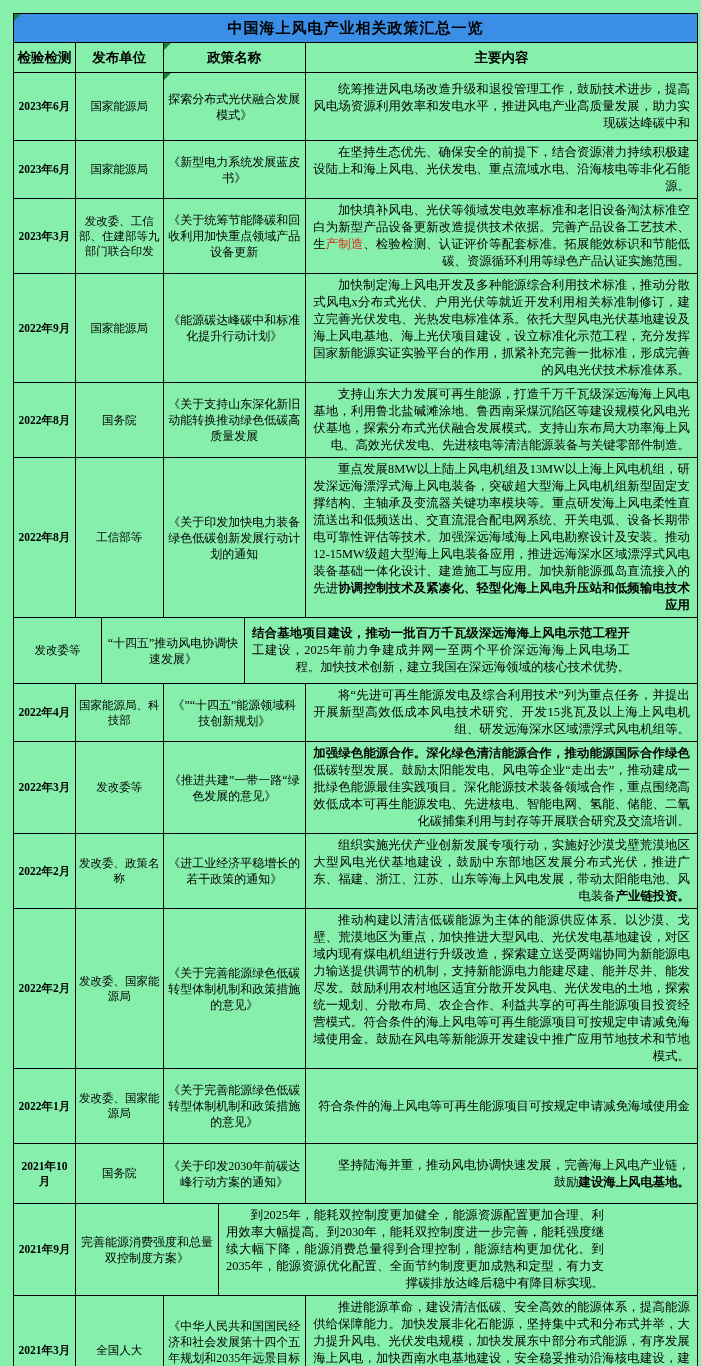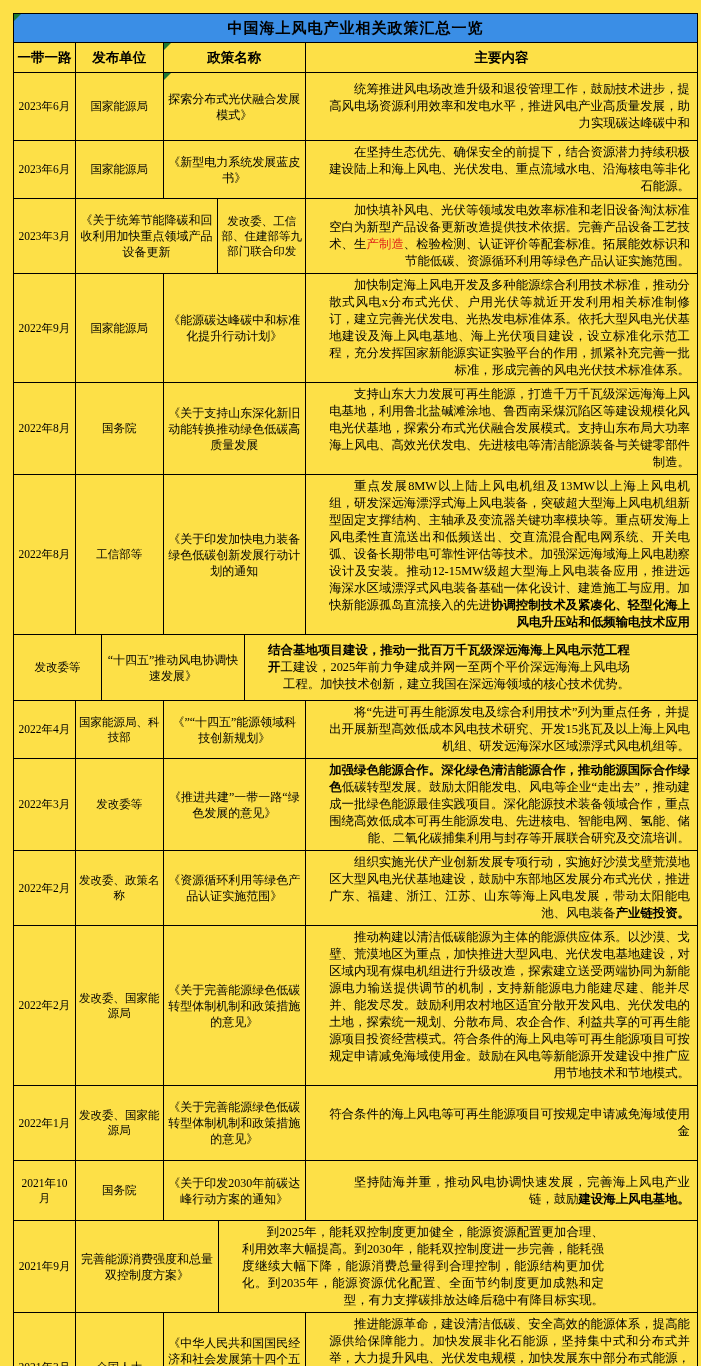--- a/index.html
+++ b/index.html
@@ -1,48 +1,48 @@
 <!DOCTYPE html>
 <html><head>
 <meta charset="utf-8">
 <style>
   * { margin:0; padding:0; box-sizing:border-box; }
   body { background:#ffffff; font-family:"Liberation Serif", serif; color:#000; }
-  .page { width:701px; height:1366px; background:#fde047; overflow:hidden; position:relative; padding:13px 3px 0 13px; }
+  .page { width:701px; height:1366px; background:#86efac; overflow:hidden; position:relative; padding:13px 3px 0 13px; }
   .tbl { width:685px; border:1px solid #000; }
   .title-row { position:relative; height:29px; display:flex; align-items:center; justify-content:center;
                font-weight:bold; font-size:15px; border-bottom:1px solid #000; letter-spacing:1px; }
   .head-row, .row { display:flex; border-bottom:1px solid #000; }
   .row:last-child { border-bottom:none; }
   .cell { border-right:1px solid #000; display:flex; align-items:center; justify-content:center;
           text-align:center; padding:2px 3px; position:relative; }
   .cell:last-child { border-right:none; }
-  .c0 { width:62px;  font-size:11.5px; line-height:15px; }
+  .c0 { width:62px;  font-size:11.5px; line-height:15px;font-weight:bold; }
   .c1 { width:88px;  font-size:11.5px; line-height:15px; }
   .c2 { width:143px; font-size:12px;   line-height:16px;text-align:center; }
   .c3 { width:392px; font-size:12.4px; line-height:17px; padding:3px 7px; }
   .head-row { height:30px; }
   .head-row .cell { font-weight:bold; font-size:13.5px; }
-  .content { width:100%; text-align:justify; text-align-last:right;margin-left:16px; }
+  .content { width:100%; text-align:justify; text-align-last:right; }
   .content.indent { text-indent:2em; }
   .b { font-weight:bold; }
   .corner { position:absolute; top:0; left:0; width:0; height:0;
             border-top:7px solid #1E7B34; border-right:7px solid transparent; }
 </style>
 </head>
 <body>
 
 <div class="page">
   <div class="tbl">
     <div class="title-row" id="title-bar" style="background: rgb(58, 142, 230);">
       <span class="corner" style="border-top-color: rgb(30, 123, 52);"></span>
       <span>中国海上风电产业相关政策汇总一览</span>
     </div>
     <div class="head-row" id="head-row">
-        <div class="cell c0">一带一路</div>
+        <div class="cell c0">检验检测</div>
         <div class="cell c1">发布单位</div>
         <div class="cell c2">政策名称<span class="corner" style="border-top-color: rgb(30, 123, 52);"></span></div>
         <div class="cell c3">主要内容</div>
       </div>
     <div id="rows">
         <div class="row" style="min-height: 68px;">
           <div class="cell c0">2023年6月</div>
           <div class="cell c1">国家能源局</div>
           <div class="cell c2">
             <span>探索分布式光伏融合发展模式》</span>
@@ -57,24 +57,24 @@
           <div class="cell c1">国家能源局</div>
           <div class="cell c2">
             <span>《新型电力系统发展蓝皮书》</span>
           </div>
           <div class="cell c3">
             <p class="content indent"><span>在坚持生态优先、确保安全的前提下，结合资源潜力持续积极建设陆上和海上风电、光伏发电、重点流域水电、沿海核电等非化石能源。</span></p>
           </div>
         </div>
         <div class="row" style="min-height: 70px;">
           <div class="cell c0">2023年3月</div>
+          <div class="cell c1">发改委、工信部、住建部等九部门联合印发</div>
           <div class="cell c2">
             <span>《关于统筹节能降碳和回收利用加快重点领域产品设备更新</span>
           </div>
-          <div class="cell c1">发改委、工信部、住建部等九部门联合印发</div>
           <div class="cell c3">
             <p class="content indent"><span>加快填补风电、光伏等领域发电效率标准和老旧设备淘汰标准空白为新型产品设备更新改造提供技术依据。完善产品设备工艺技术、生</span><span style="color: rgb(224, 42, 27);">产制造</span><span>、检验检测、认证评价等配套标准。拓展能效标识和节能低碳、资源循环利用等绿色产品认证实施范围。</span></p>
           </div>
         </div>
         <div class="row" style="min-height: 74px;">
           <div class="cell c0">2022年9月</div>
           <div class="cell c1">国家能源局</div>
           <div class="cell c2">
             <span>《能源碳达峰碳中和标准化提升行动计划》</span>
           </div>
@@ -128,21 +128,21 @@
             <span>《推进共建”一带一路“绿色发展的意见》</span>
           </div>
           <div class="cell c3">
             <p class="content"><span class="b">加强绿色能源合作。深化绿色清洁能源合作，推动能源国际合作绿色</span><span>低碳转型发展。鼓励太阳能发电、风电等企业“走出去”，推动建成一批绿色能源最佳实践项目。深化能源技术装备领域合作，重点围绕高效低成本可再生能源发电、先进核电、智能电网、氢能、储能、二氧化碳捕集利用与封存等开展联合研究及交流培训。</span></p>
           </div>
         </div>
         <div class="row" style="min-height: 67px;">
           <div class="cell c0">2022年2月</div>
           <div class="cell c1">发改委、政策名称</div>
           <div class="cell c2">
-            <span>《资源循环利用等绿色产品认证实施范围》</span>
+            <span>《进工业经济平稳增长的若干政策的通知》</span>
           </div>
           <div class="cell c3">
             <p class="content indent"><span>组织实施光伏产业创新发展专项行动，实施好沙漠戈壁荒漠地区大型风电光伏基地建设，鼓励中东部地区发展分布式光伏，推进广东、福建、浙江、江苏、山东等海上风电发展，带动太阳能电池、风电装备</span><span class="b">产业链投资。</span></p>
           </div>
         </div>
         <div class="row" style="min-height: 123px;">
           <div class="cell c0">2022年2月</div>
           <div class="cell c1">发改委、国家能源局</div>
           <div class="cell c2">
             <span>《关于完善能源绿色低碳转型体制机制和政策措施的意见》</span>

